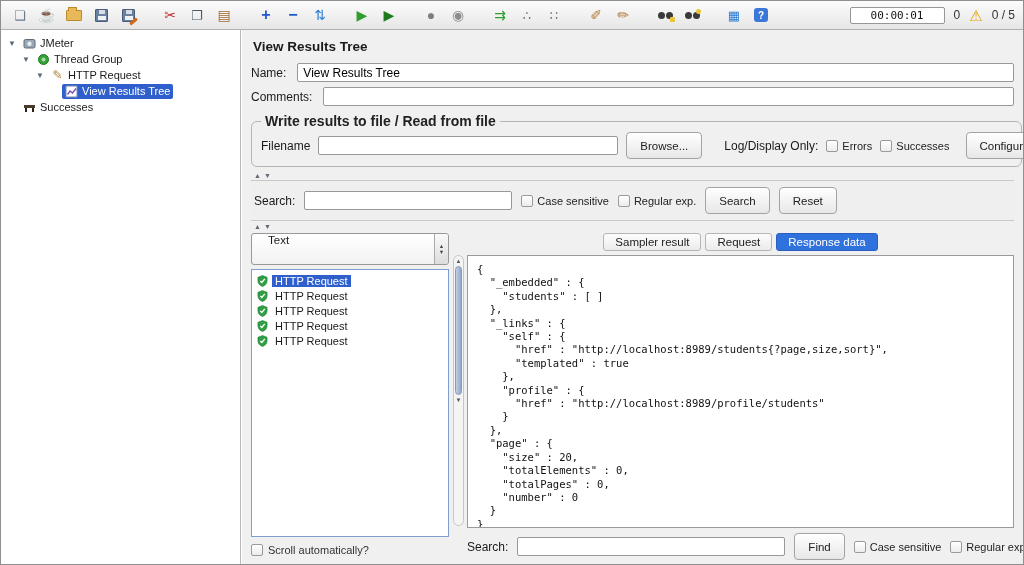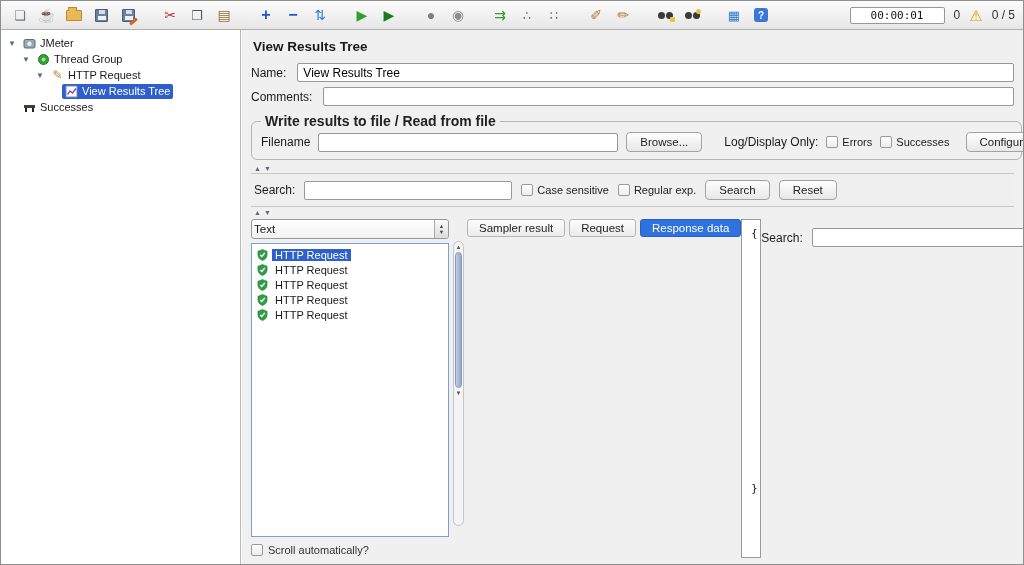--- a/index.html
+++ b/index.html
@@ -56,48 +56,48 @@
   
   .main{position:absolute;top:29px;left:241px;right:0;bottom:0;background:#f0f0f0;display:flex;flex-direction:column;padding:4px 9px 6px}
   .panel-title{font-size:13.5px;font-weight:bold;padding:5px 2px 9px}
   .form-row{display:flex;align-items:center;gap:11px;margin-bottom:5px}
   .flabel{font-size:12px;flex:none}
   .text-input{flex:1;height:19px;border:1px solid #989898;border-radius:2px;background:#fff;font-size:12px;padding:0 5px;font-family:"Liberation Sans",sans-serif}
   fieldset.file-group{border:1px solid #b5b5b5;border-radius:6px;padding:3px 9px 7px;margin:2px 0 3px;background:#f0f0f0}
   legend{font-size:14px;padding:0 4px;color:#222;font-weight:bold}
   .fg-row{display:flex;align-items:center;gap:8px}
   .filename-input{width:300px;flex:none;height:19px;border:1px solid #989898;border-radius:2px;background:#fff;font-size:12px;padding:0 5px}
-  .btn{height:20px;padding:0 13px;border:1px solid #a3a3a3;border-radius:4px;background:linear-gradient(#ffffff,#e7e7e7);font-size:11.5px;font-family:"Liberation Sans",sans-serif;color:#222}
+  .btn{height:27px;padding:0 13px;border:1px solid #a3a3a3;border-radius:4px;background:linear-gradient(#ffffff,#e7e7e7);font-size:11.5px;font-family:"Liberation Sans",sans-serif;color:#222}
   .checkbox{display:inline-flex;align-items:center;gap:4px;font-size:11px;color:#222;flex:none}
   .cb{width:12px;height:12px;border:1px solid #9a9a9a;border-radius:2px;background:linear-gradient(#fff,#ececec);flex:none;display:inline-block}
   .spacer{flex:1}
   .mini-split{height:10px;display:flex;gap:3px;padding-left:3px;align-items:center}
   .mini-arrow{font-size:7px;color:#667;line-height:1}
   .search-bar{border-top:1px solid #c8c8c8;border-bottom:1px solid #c8c8c8;padding:6px 3px;display:flex;align-items:center;gap:9px;background:#efefef}
   .search-input{width:208px;height:19px;border:1px solid #989898;border-radius:2px;background:#fff;font-size:12px;padding:0 5px;flex:none}
 
   
   .lower{flex:1;display:flex;min-height:0;margin-top:2px}
   .left-col{width:198px;flex:none;display:flex;flex-direction:column;min-height:0}
-  .combo{height:20px;border:1px solid #989898;border-radius:3px;background:linear-gradient(#fff,#f2f2f2);display:flex;align-items:center;padding-left:2px;font-size:11.5px;margin-bottom:4px}
+  .combo{height:32px;border:1px solid #989898;border-radius:3px;background:linear-gradient(#fff,#f2f2f2);display:flex;padding-left:16px;font-size:11.5px;margin-bottom:4px}
   .combo-stepper{margin-left:auto;width:14px;align-self:stretch;border-left:1px solid #aaa;display:flex;flex-direction:column;align-items:center;justify-content:center;background:linear-gradient(#fafafa,#dcdcdc);border-radius:0 3px 3px 0}
   .combo-stepper span{font-size:5.5px;line-height:1.1;color:#444}
   .results-list{flex:1;background:#fff;border:1px solid #7d9fd0;padding-top:3px;min-height:0;overflow:hidden}
   .result-item{display:flex;align-items:center;gap:4px;height:15px;padding-left:5px;font-size:11px}
   .ri-label{padding:0 3px}
   .result-item.selected .ri-label{background:#2e5fcc;color:#fff}
   .shield{width:11px;height:12px;flex:none;display:flex}
   .scroll-auto{height:21px;display:flex;align-items:center;gap:5px;padding-top:5px;font-size:11px;color:#333;flex:none}
 
   .mid-scroll{width:11px;flex:none;display:flex;flex-direction:column;align-items:center;margin:22px 3px 32px 4px;background:#f4f4f4;border:1px solid #c6c6c6;border-radius:6px;overflow:hidden}
   .ms-arrow{font-size:6px;color:#555;padding:2px 0;line-height:1}
   .ms-thumb{width:7px;height:48%;background:linear-gradient(90deg,#c3cfe3,#8fa6cc);border:1px solid #8899bb;border-radius:4px}
   .ms-track{flex:1}
 
-  .right-col{flex:1;display:flex;min-width:0;min-height:0}
+  .right-col{flex:1;display:flex;flex-direction:column;min-width:0;min-height:0}
   .tabs{height:20px;display:flex;justify-content:center;gap:4px;margin-bottom:2px;flex:none}
   .tab{padding:0 11px;font-size:11.5px;border:1px solid #b5b5b5;background:linear-gradient(#fdfdfd,#ebebeb);border-radius:3px;height:18px;display:flex;align-items:center;color:#222}
   .tab.active{background:#2f72de;border-color:#2a5fc0;color:#fff}
   .response-box{flex:1;background:#fff;border:1px solid #9a9a9a;padding:7px 9px;min-height:0;overflow:hidden}
   .response-text{font-family:"DejaVu Sans Mono",monospace;font-size:10.5px;line-height:13.4px;white-space:pre;color:#111}
   .bottom-search{height:30px;display:flex;align-items:center;gap:9px;padding-top:7px;flex:none}
   .find-input{width:268px;height:19px;border:1px solid #989898;border-radius:2px;background:#fff;font-size:12px;padding:0 5px;flex:none}
 </style>
 </head>
 <body>

